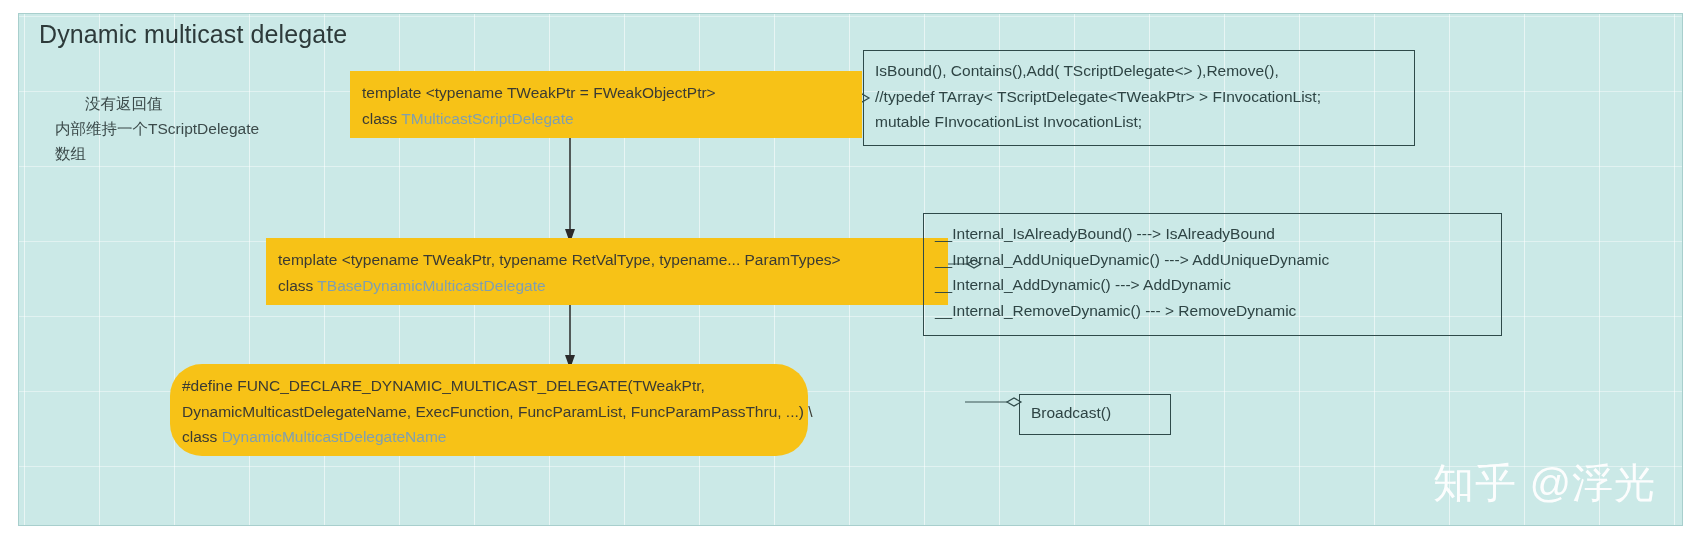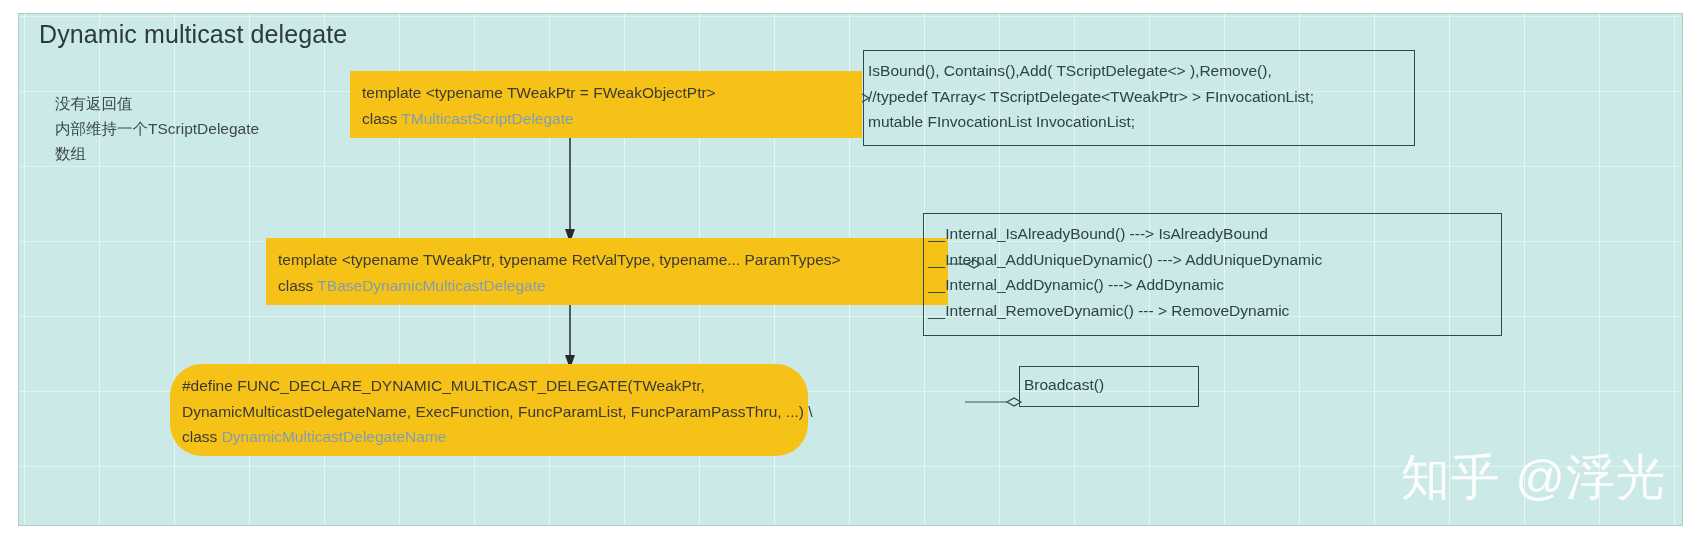--- a/index.html
+++ b/index.html
@@ -70,54 +70,54 @@
   }
   .ybox .cls {
     color: #7f9fb0;
   }
   
   .nbox {
     position: absolute;
     background: transparent;
     border: 1.5px solid #2f4a4a;
     box-sizing: border-box;
-    padding: 7px 10px 7px 4px;
+    padding: 7px 10px 7px 11px;
     font-size: 15.5px;
     line-height: 25.5px;
     color: #2e4444;
     white-space: nowrap;
   }
   
   .conn {
     position: absolute;
     pointer-events: none;
   }
   
   #watermark {
     position: absolute;
-    right: 16px;
+    right: 26px;
     bottom: 14px;
-    font-size: 49px;
+    font-size: 41px;
     color: #ffffff;
     opacity: 0.95;
     white-space: nowrap;
     letter-spacing: 1px;
   }
 </style>
 </head>
 <body>
 
 <div id="canvas">
 
   <div id="panel">
     <div id="grid"></div>
 
     <div id="title">Dynamic multicast delegate</div>
 
-    <div class="cn-note" style="top:80px;">没有返回值</div>
+    <div class="cn-note" style="top:80px;margin-left:30px;">没有返回值</div>
     <div class="cn-note" style="top:105px;">内部维持一个TScriptDelegate</div>
     <div class="cn-note" style="top:130px;">数组</div>
 
     <svg class="conn" style="left:0; top:0;" width="1665" height="513" viewBox="0 0 1665 513">
 
       <line x1="767" y1="84" x2="836" y2="84" stroke="#3a5454" stroke-width="1.2" stroke-dasharray="5 3"></line>
       <polygon points="836,84 843,80 850,84 843,88" fill="#cbe9e7" stroke="#2f4a4a" stroke-width="1.2"></polygon>
 
       <line x1="551" y1="123" x2="551" y2="219" stroke="#2a2a2a" stroke-width="1.5"></line>
       <polygon points="551,229 546,215 556,215" fill="#2a2a2a"></polygon>
@@ -154,20 +154,20 @@
       <div>__Internal_AddDynamic() ---&gt; AddDynamic</div>
       <div>__Internal_RemoveDynamic() --- &gt; RemoveDynamic</div>
     </div>
 
     <div class="ybox" style="left:151px; top:350px; width:638px; height:92px;border-radius:32px;">
       <div>#define FUNC_DECLARE_DYNAMIC_MULTICAST_DELEGATE(TWeakPtr,</div>
       <div>DynamicMulticastDelegateName, ExecFunction, FuncParamList, FuncParamPassThru, ...) \</div>
       <div><span>class </span><span class="cls">DynamicMulticastDelegateName</span></div>
     </div>
 
-    <div class="nbox" style="left:1000px; top:352px; width:180px; height:41px; padding-top:5px;">
+    <div class="nbox" style="left:1000px; top:380px; width:152px; height:41px; padding-top:5px;">
       <div>Broadcast()</div>
     </div>
 
     <div id="watermark">知乎 @浮光</div>
 
   </div>
 </div>
 
 </body></html>

